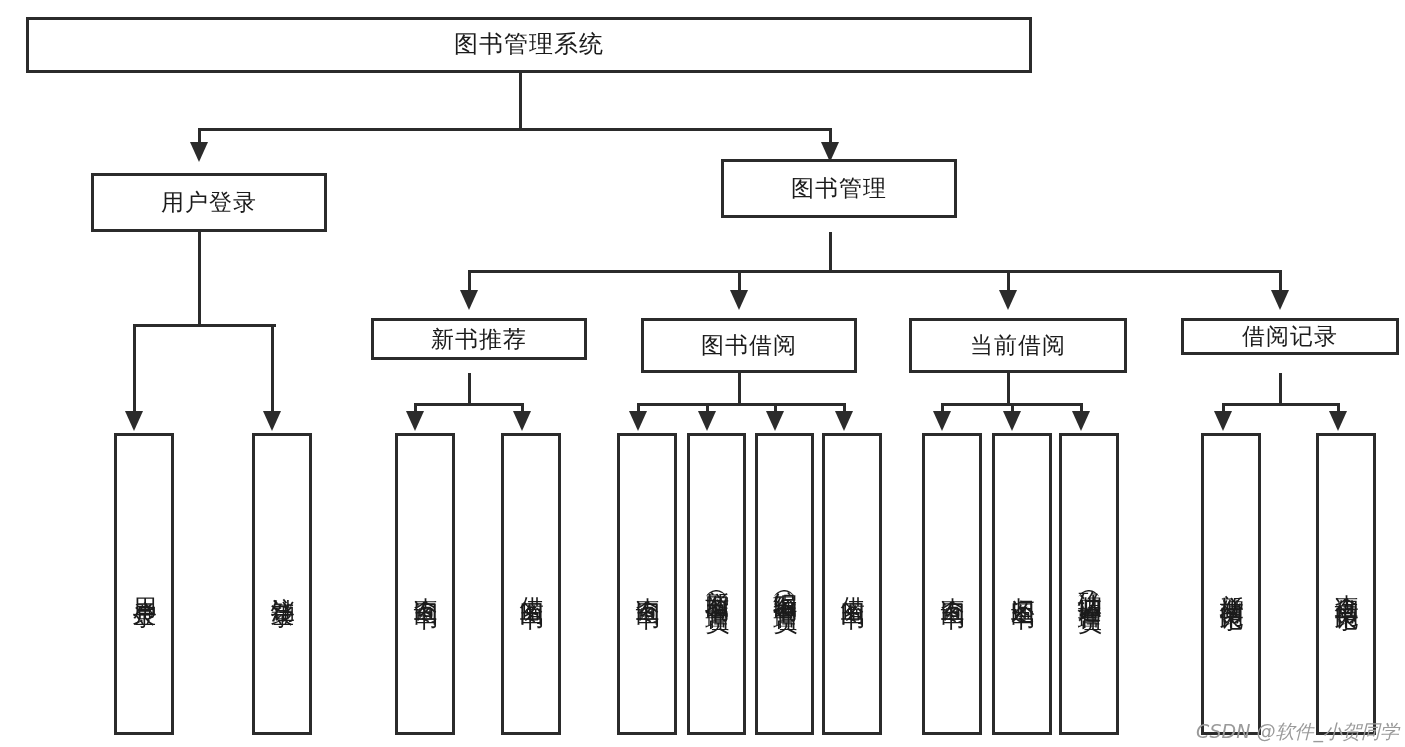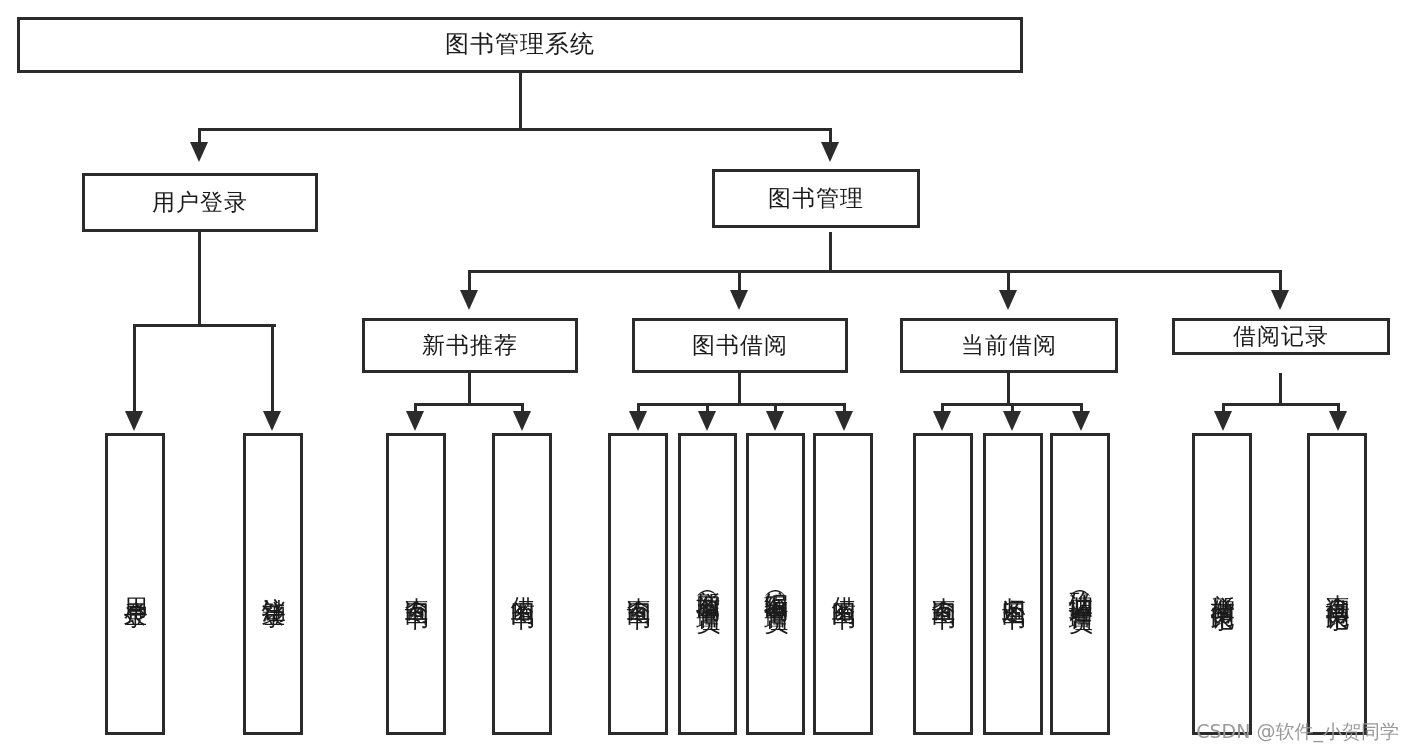--- a/index.html
+++ b/index.html
@@ -22,20 +22,21 @@
   .node {
     position: absolute;
     box-sizing: border-box;
     border: 3px solid #2b2b2b;
     background: #ffffff;
     display: flex;
     align-items: center;
     justify-content: center;
     color: #1b1b1b;
     line-height: 1.15;
+    margin-left: 9px;
   }
   .node.h {
     font-size: 23px;
     letter-spacing: 1px;
     white-space: nowrap;
   }
   .node.root {
     font-size: 24px;
   }
   
@@ -72,20 +73,21 @@
   }
   
   #watermark {
     position: absolute;
     right: 6px;
     bottom: 2px;
     font-size: 19px;
     color: #9a9a9a;
     white-space: nowrap;
     font-family: "DejaVu Sans", "Liberation Sans", sans-serif;
+    font-style: italic;
   }
 </style>
 </head>
 <body>
 
 <div id="canvas">
 
   <div class="node h root" style="left:17px; top:17px; width:1006px; height:56px;">
     <span>图书管理系统</span>
   </div>
@@ -96,21 +98,21 @@
 
   <div class="ln v" style="left:198px; top:128px; width:3px; height:16px;"></div>
   <div class="arrow" style="left:190px; top:142px;"></div>
   <div class="ln v" style="left:829px; top:128px; width:3px; height:16px;"></div>
   <div class="arrow" style="left:821px; top:142px;"></div>
 
   <div class="node h" style="left:82px; top:173px; width:236px; height:59px;">
     <span>用户登录</span>
   </div>
 
-  <div class="node h" style="left:712px; top:169px; width:208px; height:59px;justify-content:center;">
+  <div class="node h" style="left:712px; top:159px; width:236px; height:59px;justify-content:center;">
     <span>图书管理</span>
   </div>
 
   <div class="ln v" style="left:198px; top:232px; width:3px; height:94px;"></div>
   <div class="ln h" style="left:133px; top:324px; width:143px; height:3px;"></div>
   <div class="ln v" style="left:133px; top:324px; width:3px; height:89px;"></div>
   <div class="arrow" style="left:125px; top:411px;"></div>
   <div class="ln v" style="left:271px; top:324px; width:3px; height:89px;"></div>
   <div class="arrow" style="left:263px; top:411px;"></div>
 
@@ -122,21 +124,21 @@
 
   <div class="ln v" style="left:738px; top:270px; width:3px; height:22px;"></div>
   <div class="arrow" style="left:730px; top:290px;"></div>
 
   <div class="ln v" style="left:1007px; top:270px; width:3px; height:22px;"></div>
   <div class="arrow" style="left:999px; top:290px;"></div>
 
   <div class="ln v" style="left:1279px; top:270px; width:3px; height:22px;"></div>
   <div class="arrow" style="left:1271px; top:290px;"></div>
 
-  <div class="node h" style="left:362px; top:318px; width:216px; height:55px;text-align:center;">
+  <div class="node h" style="left:362px; top:318px; width:216px; height:42px;text-align:center;">
     <span>新书推荐</span>
   </div>
   <div class="node h" style="left:900px; top:318px; width:218px; height:55px;">
     <span>当前借阅</span>
   </div>
   <div class="node h" style="left:632px; top:318px; width:216px; height:55px;">
     <span>图书借阅</span>
   </div>
   <div class="node h" style="left:1172px; top:318px; width:218px; height:37px;">
     <span>借阅记录</span>

